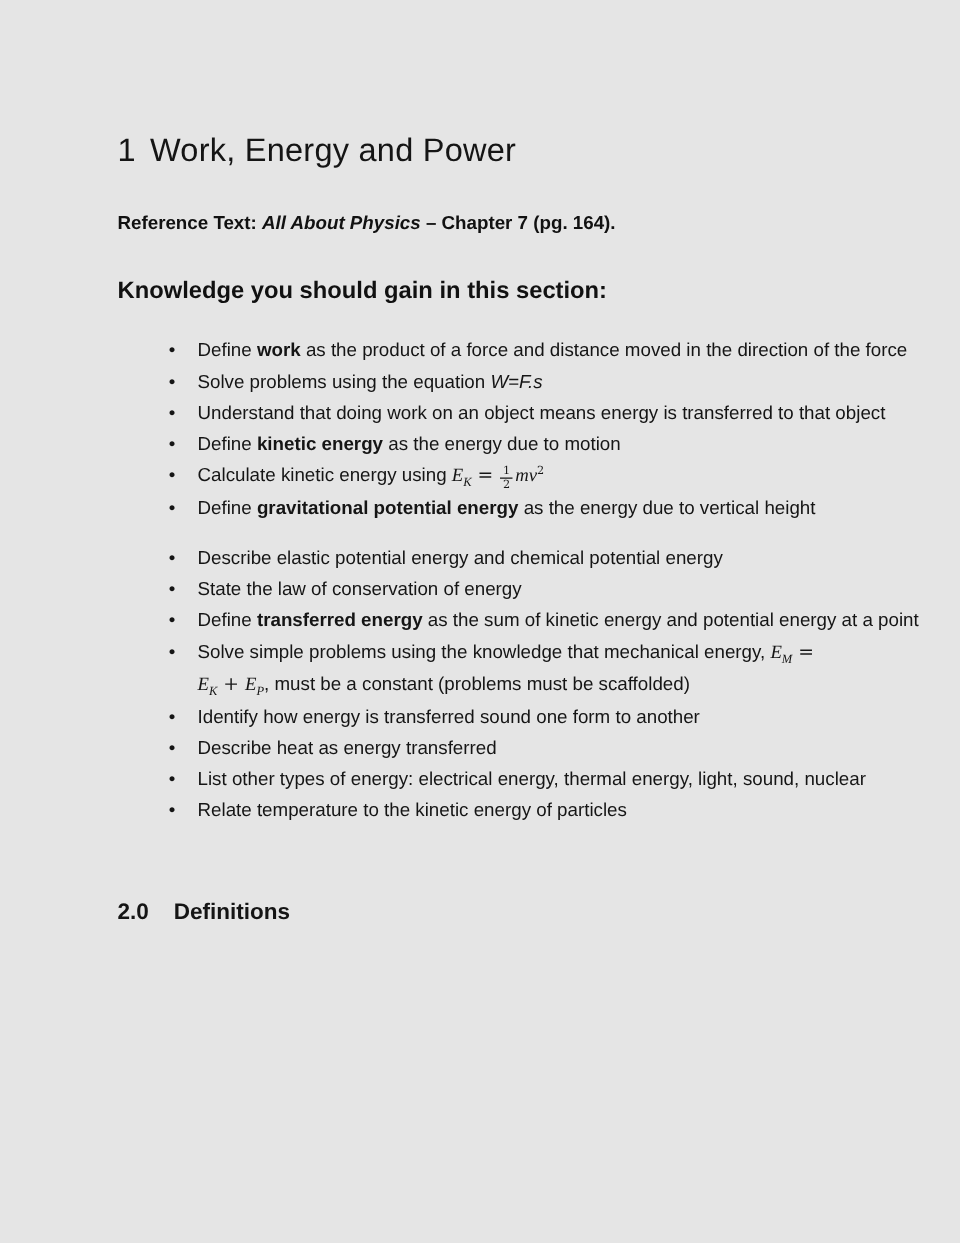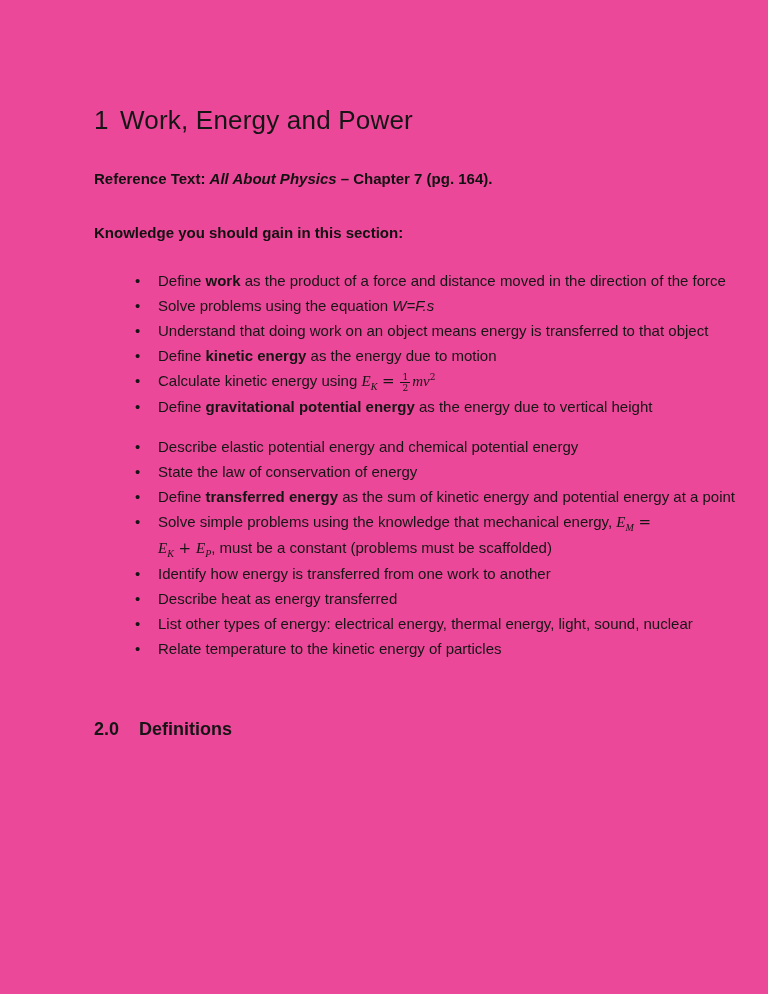--- a/index.html
+++ b/index.html
@@ -1,36 +1,36 @@
 <!DOCTYPE html>
 <html><head>
 <meta charset="utf-8">
 <style>
   html,body { margin:0; padding:0; background:#ffffff; }
   .page {
     position:relative;
     width:768px; height:994px;
-    background:#ec4899;
+    background:#e5e5e5;
     color:#111111;
     font-family:"Liberation Sans", sans-serif;
     box-sizing:border-box;
     padding:0 32px 0 94px;
     overflow:hidden;
   }
   h1.doc-title {
     font-size:26px; font-weight:400; color:#151515;
     margin:105px 0 0 0; line-height:30px; letter-spacing:0.2px;
   }
   h1.doc-title .h-num { display:inline-block; width:26px; }
   p.ref-line {
     font-size:15px; font-weight:700; line-height:18px; margin:35px 0 12px 0;
   }
   p.ref-line .book { font-style:italic; }
   p.knowledge-line {
-    font-size:15px; font-weight:700; line-height:18px; margin:36px 0 0 0;
+    font-size:19px; font-weight:700; line-height:18px; margin:36px 0 0 0;
   }
   ul.objectives {
     margin:26px 0 0 0; padding:0 0 0 64px;
     list-style:none;
     max-width:578px;
   }
   ul.objectives li {
     font-size:15px; line-height:25px; position:relative; color:#151515;
   }
   ul.objectives li::before {
@@ -74,21 +74,21 @@
       <li><span>Define </span><span class="bold">work</span><span> as the product of a force and distance moved in the direction of the force</span></li>
       <li><span>Solve problems using the equation </span><span class="it">W=F.s</span></li>
       <li><span>Understand that doing work on an object means energy is transferred to that object</span></li>
       <li><span>Define </span><span class="bold">kinetic energy</span><span> as the energy due to motion</span></li>
       <li><span>Calculate kinetic energy using </span><span class="mvar">E<sub>K</sub></span><span class="mop"> = </span><span class="frac"><span class="num">1</span><span class="den">2</span></span><span class="mvar">mv</span><span class="msup">2</span></li>
       <li><span>Define </span><span class="bold">gravitational potential energy</span><span> as the energy due to vertical height</span></li>
       <li class="space-before"><span>Describe elastic potential energy and chemical potential energy</span></li>
       <li><span>State the law of conservation of energy</span></li>
       <li><span>Define </span><span class="bold">transferred energy</span><span> as the sum of kinetic energy and potential energy at a point</span></li>
       <li><span>Solve simple problems using the knowledge that mechanical energy, </span><span class="mvar">E<sub>M</sub></span><span class="mop"> =</span><br><span class="mvar">E<sub>K</sub></span><span class="mop"> + </span><span class="mvar">E<sub>P</sub></span><span>, must be a constant (problems must be scaffolded)</span></li>
-      <li><span>Identify how energy is transferred from one work to another</span></li>
+      <li><span>Identify how energy is transferred sound one form to another</span></li>
       <li><span>Describe heat as energy transferred</span></li>
       <li><span>List other types of energy: electrical energy, thermal energy, light, sound, nuclear</span></li>
       <li><span>Relate temperature to the kinetic energy of particles</span></li>
     </ul>
 
   <h2 class="sub-title"><span class="h-num">2.0</span><span>Definitions</span></h2>
 
 </div>
 
 </body></html>

